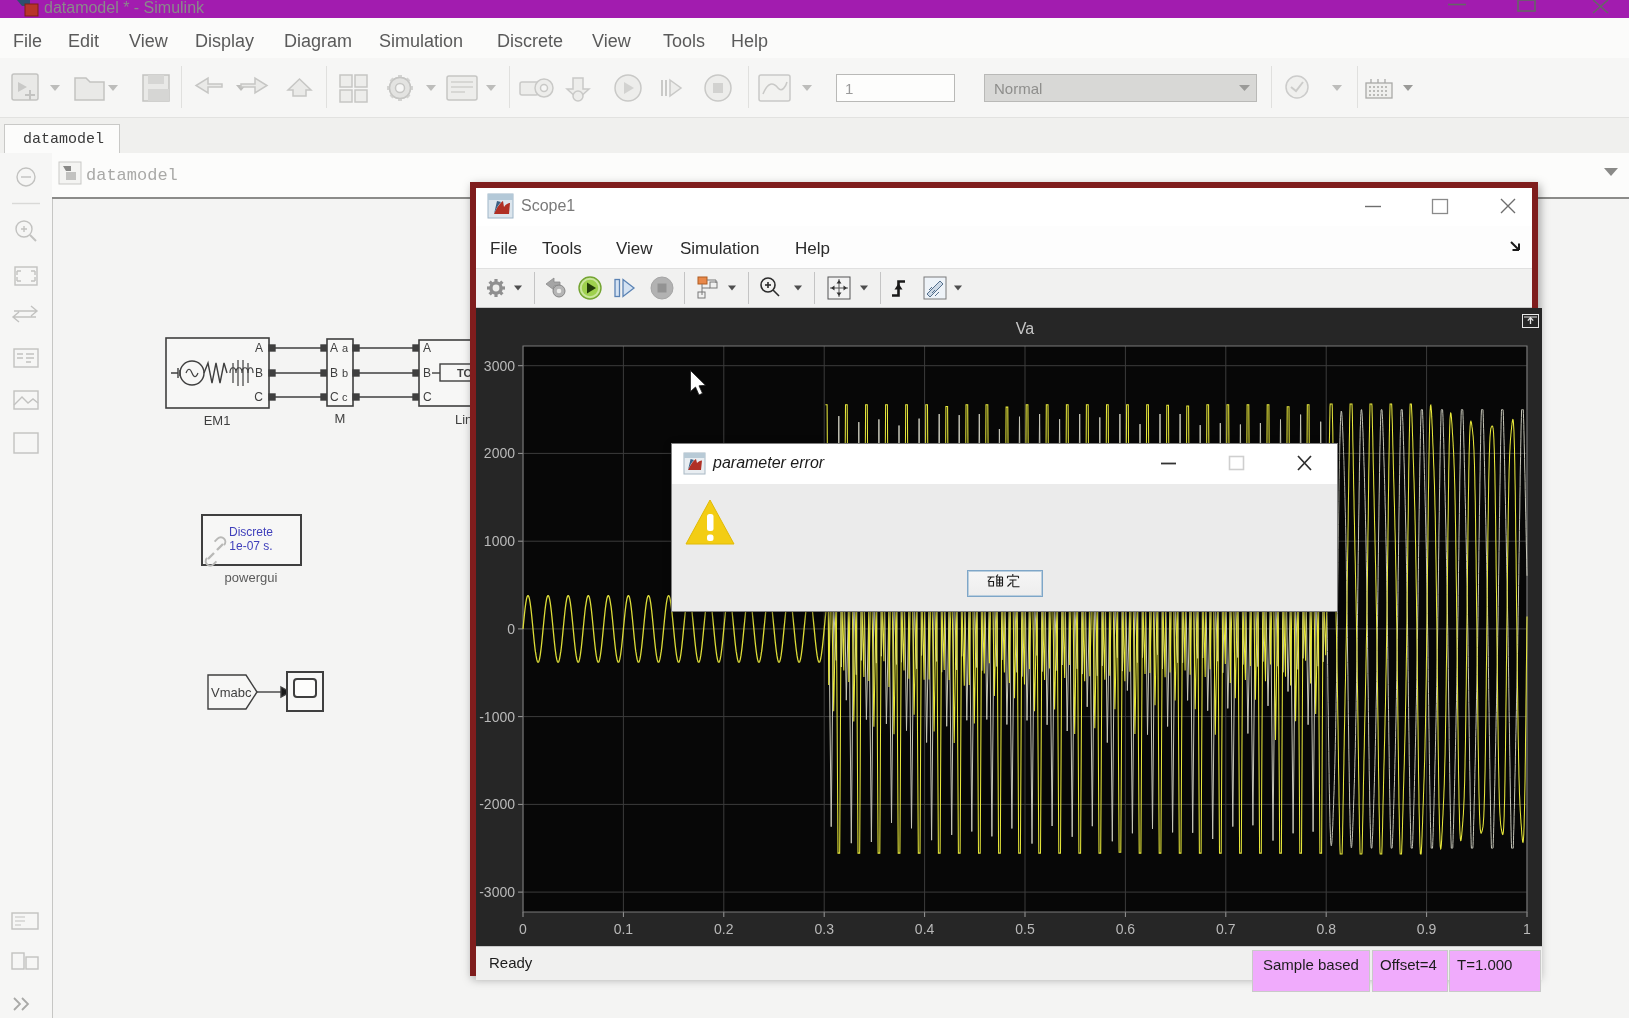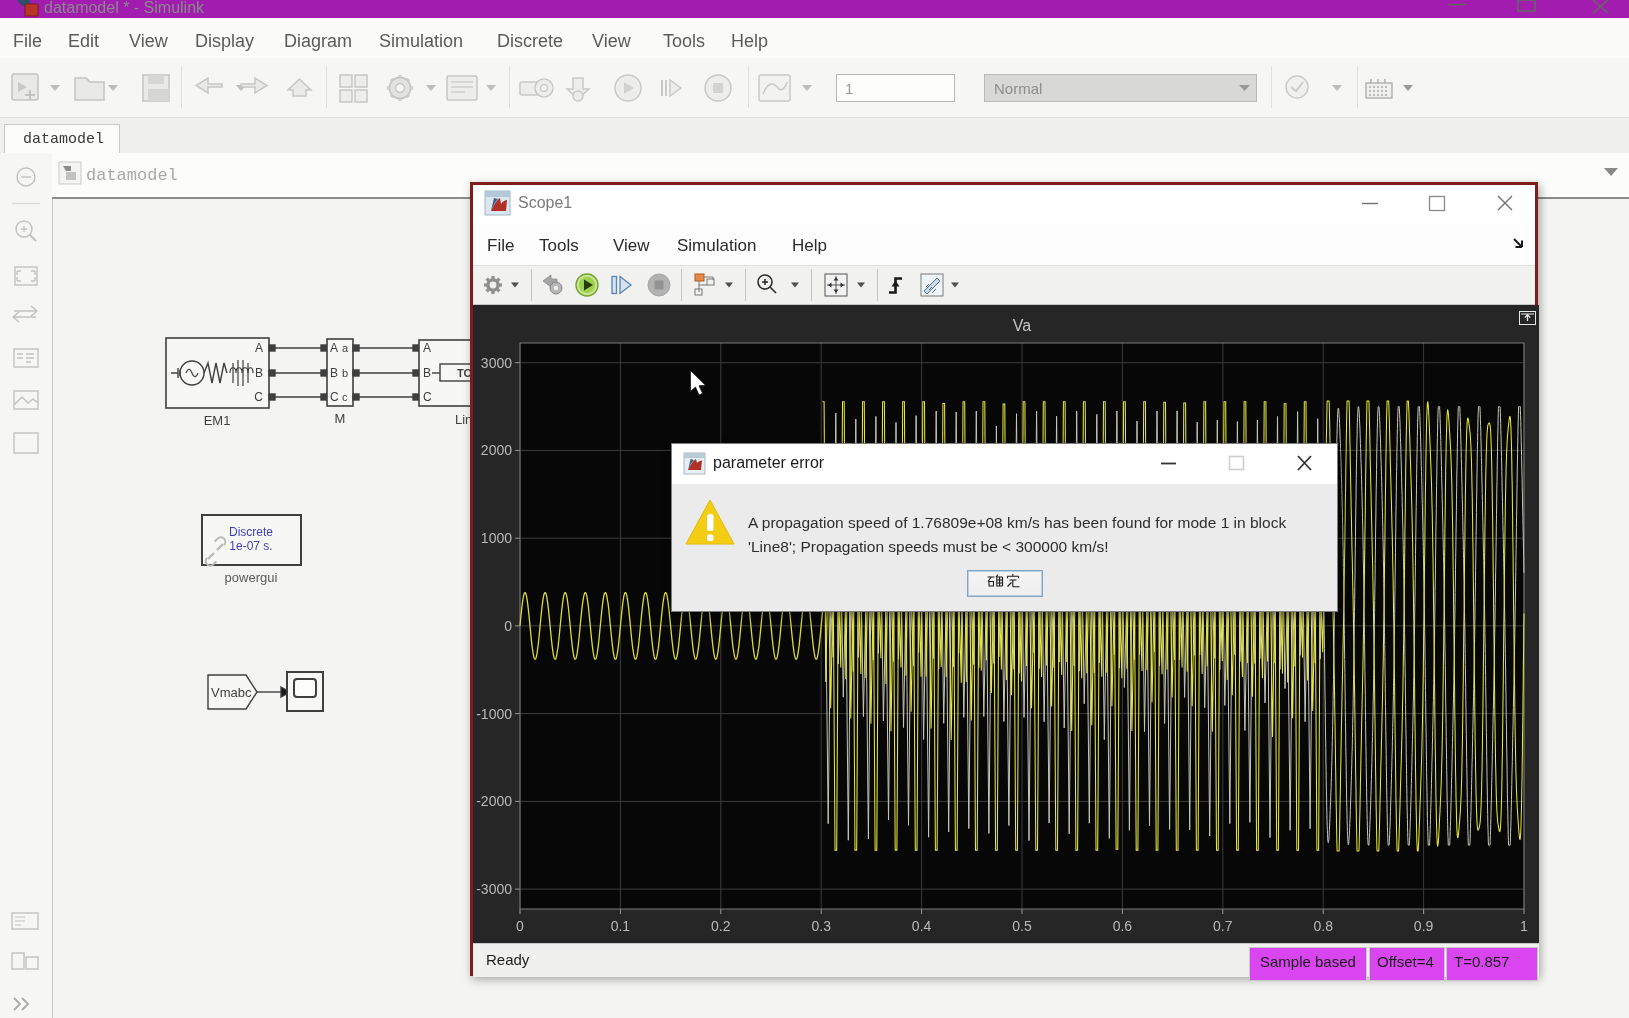--- a/index.html
+++ b/index.html
@@ -12,33 +12,33 @@
   #toolbar{left:0;top:58px;width:1629px;height:59px;background:#f6f6f5;border-bottom:1px solid #e2e2e0;}
   #tabbar{left:0;top:118px;width:1629px;height:35px;background:#f0f0ee;}
   #tab1{position:absolute;left:4px;top:6px;width:114px;height:29px;background:#fcfcfb;border:1px solid #c9c9c7;border-bottom:none;font-family:"Liberation Mono",monospace;font-size:15px;color:#3a3a3a;}
   #tab1 span{position:absolute;left:18px;top:6px;}
   
   #crumbbar{left:52px;top:153px;width:1577px;height:44px;background:#fcfcfb;border-bottom:2px solid #8b8b89;}
   #sidebar{left:0;top:153px;width:52px;height:865px;background:#f6f6f5;border-right:1px solid #c6c6c4;}
   
   #canvas{left:53px;top:199px;width:1576px;height:819px;background:#f4f4f3;}
   
-  #scope{left:470px;top:182px;width:1068px;height:794px;background:#fff;border:3px solid #7f1d1d;box-sizing:border-box;box-shadow:2px 3px 9px rgba(0,0,0,0.35);}
+  #scope{left:470px;top:182px;width:1068px;height:794px;background:#fff;border:6px solid #7f1d1d;box-sizing:border-box;box-shadow:2px 3px 9px rgba(0,0,0,0.35);}
   #scopetitle{left:0;top:0;width:100%;height:38px;background:#ffffff;}
   #scopetitle .t{position:absolute;left:45px;top:9px;font-size:16px;color:#7a7a7a;}
   #scopemenu{left:0;top:38px;width:100%;height:42px;background:#fdfdfd;color:#2b2b2b;font-size:17px;}
   #scopemenu span{position:absolute;top:13px;}
   #scopetools{left:0;top:80px;width:100%;height:40px;background:#f1f1f0;border-top:1px solid #e0e0e0;border-bottom:1px solid #c8c8c8;box-sizing:border-box;}
   #plotarea{left:0;top:120px;width:1066px;height:638px;background:#262626;}
   #scopestatus{left:0;top:758px;width:1066px;height:34px;background:#f0f0ef;border-top:1px solid #c9c9c9;box-sizing:border-box;font-size:15px;color:#1c1c1c;padding-left:15px;}
-  .scell{position:absolute;top:3px;height:34px;background:#d946ef;border:1px solid #c9c9c9;box-sizing:border-box;text-align:center;}
+  .scell{position:absolute;top:3px;height:42px;background:#f0abfc;border:1px solid #c9c9c9;box-sizing:border-box;text-align:center;}
   
   #dlg{left:671px;top:443px;width:667px;height:169px;background:#ebebeb;border:1px solid #7e7e7e;box-sizing:border-box;box-shadow:3px 4px 10px rgba(0,0,0,0.45);}
   #dlgtitle{left:0;top:0;width:100%;height:40px;background:#ffffff;}
-  #dlgtitle .t{position:absolute;left:41px;top:10px;font-size:16px;color:#1b1b1b;}
+  #dlgtitle .t{position:absolute;left:41px;top:10px;font-size:16px;color:#1b1b1b;font-style:italic;}
   #dlgtext{position:absolute;left:76px;top:67px;width:570px;font-size:15.5px;color:#2e2e2e;line-height:24px;}
   #okbtn{position:absolute;left:295px;top:126px;width:76px;height:27px;background:linear-gradient(#f6f6f6,#ededed);border:1px solid #7ea6c8;box-shadow:0 0 0 1px #b9cede inset;box-sizing:border-box;}
 </style>
 </head>
 <body>
 <div class="abs" id="titlebar">
   <svg width="1629" height="18" style="position:absolute;left:0;top:0">
     <path d="M17 0 L30 0 L30 6 L22 6 Z" fill="#2e4f6e"></path>
     <rect x="25" y="4" width="13" height="12" fill="#b8352a" stroke="#7e1f16" stroke-width="1"></rect>
     <text x="44" y="13" font-size="16" fill="#8a8a8a" font-family="Liberation Sans, sans-serif">datamodel * - Simulink</text>
@@ -415,21 +415,21 @@
     </div>
   <div class="abs" id="scopestatus">
     <span style="position:absolute;left:13px;top:7px">Ready</span>
     <div class="scell" style="left:776px;width:118px">
         <span style="position:absolute;left:10px;top:5px">Sample based</span>
       </div>
     <div class="scell" style="left:896px;width:76px">
         <span style="position:absolute;left:7px;top:5px">Offset=4</span>
       </div>
     <div class="scell" style="left:973px;width:92px">
-        <span style="position:absolute;left:7px;top:5px">T=0.857</span>
+        <span style="position:absolute;left:7px;top:5px">T=1.000</span>
       </div>
   </div>
 </div>
 
 <div class="abs" id="dlg">
   <div class="abs" id="dlgtitle">
       <span class="t">parameter error</span>
     <svg width="665" height="40" style="position:absolute;left:0;top:0">
       <rect x="12" y="9" width="21" height="21" fill="#e9eef2" stroke="#a8b8c4" stroke-width="1"></rect>
       <rect x="12" y="9" width="21" height="5" fill="#b8cad6"></rect>
@@ -438,21 +438,20 @@
       <line x1="489" y1="19.5" x2="504" y2="19.5" stroke="#333" stroke-width="1.8"></line>
       <rect x="557.5" y="12.5" width="14" height="13" fill="none" stroke="#cfcfcf" stroke-width="1.6"></rect>
       <path d="M626 12 L639 26 M639 12 L626 26" stroke="#2e2e2e" stroke-width="1.7"></path>
     </svg>
   </div>
   <svg width="70" height="62" style="position:absolute;left:12px;top:53px">
     <path d="M26 3 L50 47 L2 47 Z" fill="#f3cd14" stroke="#e0ba07" stroke-width="1"></path>
     <rect x="23" y="17" width="6.5" height="17" rx="2.5" fill="#ffffff"></rect>
     <rect x="23" y="37.5" width="6.5" height="6.5" rx="2.5" fill="#ffffff"></rect>
   </svg>
-  <div id="dlgtext">A propagation speed of 1.76809e+08 km/s has been found for mode 1 in block<br>'Line8'; Propagation speeds must be &lt; 300000 km/s!</div>
   <div id="okbtn">
     <svg width="74" height="25" style="position:absolute;left:0;top:0">
       <g stroke="#1a1a1a" stroke-width="1.1" fill="none">
         <path d="M19.5 6 L26.5 6 M23.3 6 L20 10.5 M21 10.5 L25.5 10.5 L25.5 15 L21 15 Z"></path>
         <path d="M30 3.5 L28 6 M28.8 6 L34.5 6 M28.8 6 L28.8 15 L34.5 15 M34.5 6 L34.5 15 M28.8 9 L34.5 9 M28.8 12 L34.5 12 M31.6 6 L31.6 15"></path>
         <path d="M44.8 3 L44.8 4.8 M39.5 5.2 L50.5 5.2 M39.5 5.2 L39.5 7.2 M50.5 5.2 L50.5 7.2 M41.5 9 L48.5 9 M44.8 9 L44.8 15.8 M44.8 15.8 L51.5 15.8 M43.5 11.5 L39.5 15.5"></path>
       </g>
     </svg>
   </div>
 </div>

